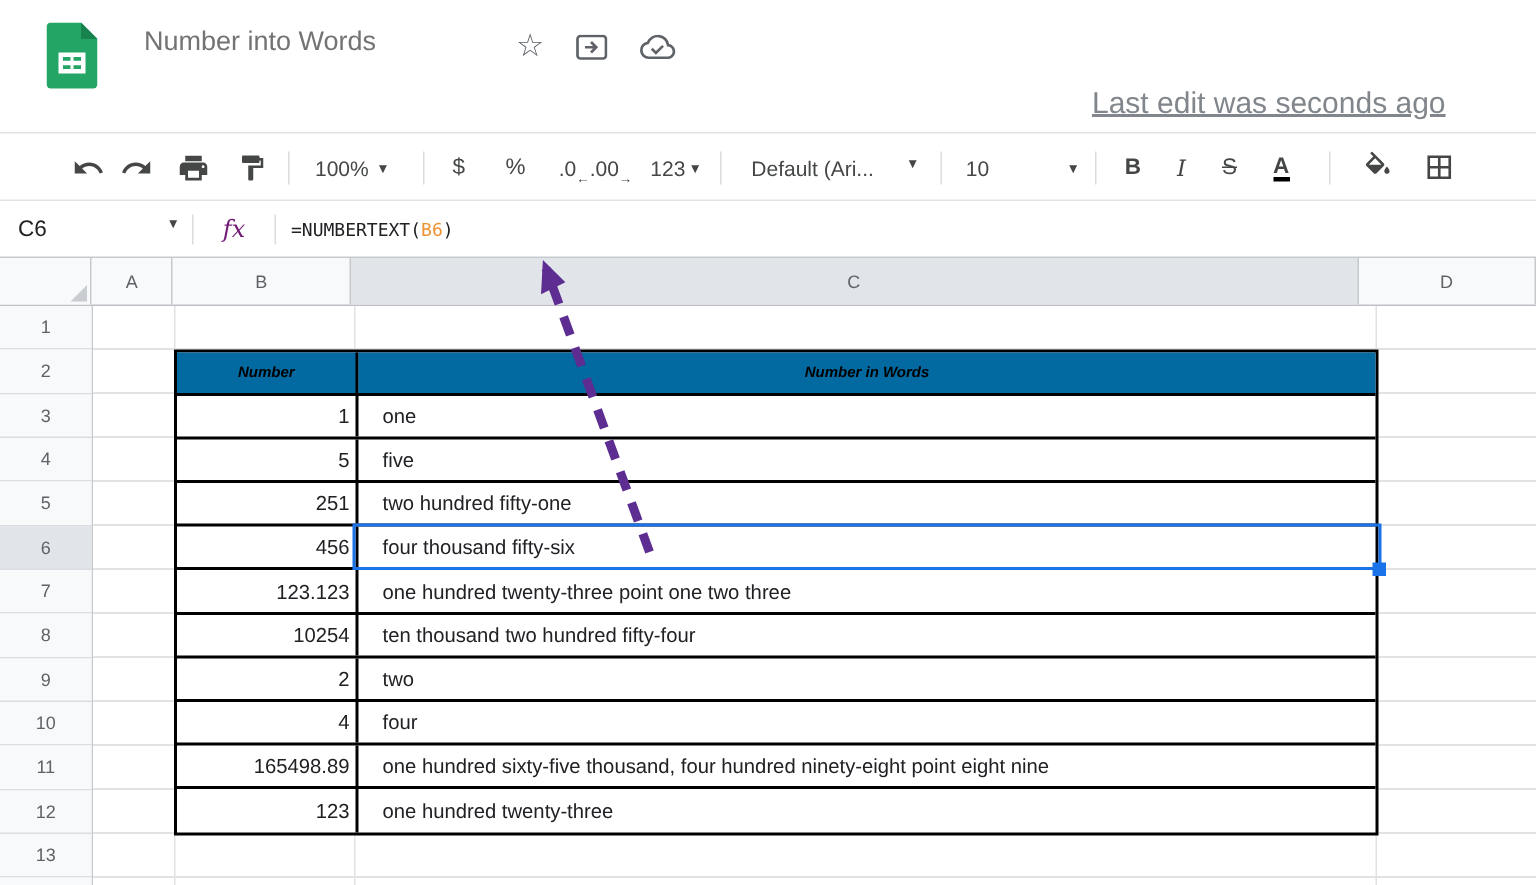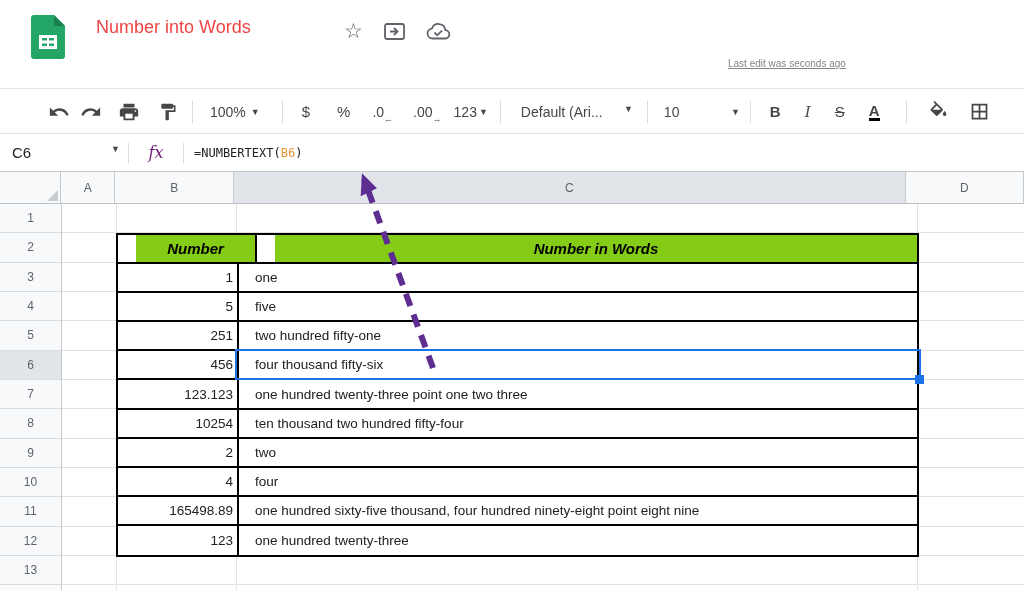--- a/index.html
+++ b/index.html
@@ -4,26 +4,26 @@
 <style>
   * { margin:0; padding:0; box-sizing:border-box; }
   body { background:#fff; }
   .stage { position:relative; width:1024px; height:590px; overflow:hidden; background:#fff;
            font-family:"Liberation Sans", sans-serif; color:#202124; }
 
   
   .appbar { position:absolute; top:0; left:0; width:1024px; height:89px; background:#fff;
             border-bottom:1px solid #e0e3e7; }
   .sheets-logo { position:absolute; left:31px; top:15px; }
-  .doc-title { position:absolute; left:96px; top:17px; font-size:18px; color:#ef4444; white-space:nowrap; }
+  .doc-title { position:absolute; left:96px; top:17px; font-size:18px; color:#737373; white-space:nowrap; }
   .doc-icons { position:absolute; left:344px; top:19px; display:flex; gap:21px; align-items:center; color:#5f6368; }
   .star-glyph { font-size:21px; line-height:24px; }
   .menubar { position:absolute; left:96px; top:56px; display:flex; gap:29px; font-size:15px; color:#202124; }
   .menubar span { cursor:default; }
-  .last-edit { position:absolute; left:728px; top:58px; font-size:10px; color:#80868b;
+  .last-edit { position:absolute; left:728px; top:58px; font-size:20px; color:#80868b;
                text-decoration:underline; white-space:nowrap;text-align:center; }
 
   
   .toolbar { position:absolute; top:90px; left:0; width:1024px; height:44px; background:#fff;
              border-bottom:1px solid #e0e3e7; display:flex; align-items:center; color:#444746;
              font-size:14px; white-space:nowrap; }
   .tb-sep { width:1px; height:22px; background:#dadce0; }
   .tb-caret { font-size:9px; color:#444746; margin-left:5px; }
   .tb-txt { font-size:14px; color:#444746; }
   .mini-arrow { font-size:9px; position:relative; top:5px; }
@@ -65,22 +65,22 @@
   .vl-ab { left:116px; } .vl-bc { left:236px; } .vl-cd { left:917px; }
 
   
   .ntable { position:absolute; left:116px; top:233px; width:803px; height:324px;
             border:2px solid #000; background:#fff; display:flex; flex-direction:column; }
   .ntr { display:flex; height:29.1px; border-bottom:2px solid #000; }
   .ntr:last-child { border-bottom:none; flex:1; }
   .td-num { width:121px; border-right:2px solid #000; display:flex; align-items:center;
             justify-content:flex-end; padding-right:4px; font-size:13.5px; color:#202124; }
   .td-words { flex:1; display:flex; align-items:center; padding-left:16px; font-size:13.5px; color:#202124; }
-  .ntr.hdr .td-num, .ntr.hdr .td-words { background:#84cc16; justify-content:center; padding:0;
-            font-weight:bold; font-style:italic; font-size:15px; color:#000;margin-left:18px; }
+  .ntr.hdr .td-num, .ntr.hdr .td-words { background:#0369a1; justify-content:center; padding:0;
+            font-weight:bold; font-style:italic; font-size:10px; color:#000; }
 
   
   .sel-rect { position:absolute; left:235px; top:349px; width:686px; height:31px;
               border:2px solid #1a73e8; pointer-events:none; }
   .sel-handle { position:absolute; left:915px; top:375px; width:9px; height:9px; background:#1a73e8; }
 
   
   .arrow-layer { position:absolute; left:0; top:0; width:1024px; height:590px; pointer-events:none; }
 
   svg.gicon { display:block; }
@@ -140,21 +140,21 @@
     </span>
     <span class="tb-sep" style="margin-left:14px"></span>
     <span style="margin-left:17px; display:flex; align-items:center;">
       <span class="tb-txt">100%</span>
         <span class="tb-caret">▼</span>
     </span>
     <span class="tb-sep" style="margin-left:22px"></span>
     <span class="tb-txt" style="margin-left:19px; font-size:15px">$</span>
     <span class="tb-txt" style="margin-left:27px; font-size:15px">%</span>
     <span style="margin-left:22px"><span class="tb-txt">.0</span><span class="mini-arrow">←</span></span>
-    <span style="margin-left:20px"><span class="tb-txt">.00</span><span class="mini-arrow">→</span></span>
+    <span style="margin-left:0"><span class="tb-txt">.00</span><span class="mini-arrow">→</span></span>
     <span style="margin-left:12px; display:flex; align-items:center;">
       <span class="tb-txt">123</span>
         <span class="tb-caret" style="margin-left:2px">▼</span>
     </span>
     <span class="tb-sep" style="margin-left:12px"></span>
     <span style="margin-left:20px; display:flex; align-items:flex-start; width:112px;">
       <span class="tb-txt">Default (Ari...</span>
         <span class="tb-caret" style="margin-left:auto">▼</span>
     </span>
     <span class="tb-sep" style="margin-left:14px"></span>

